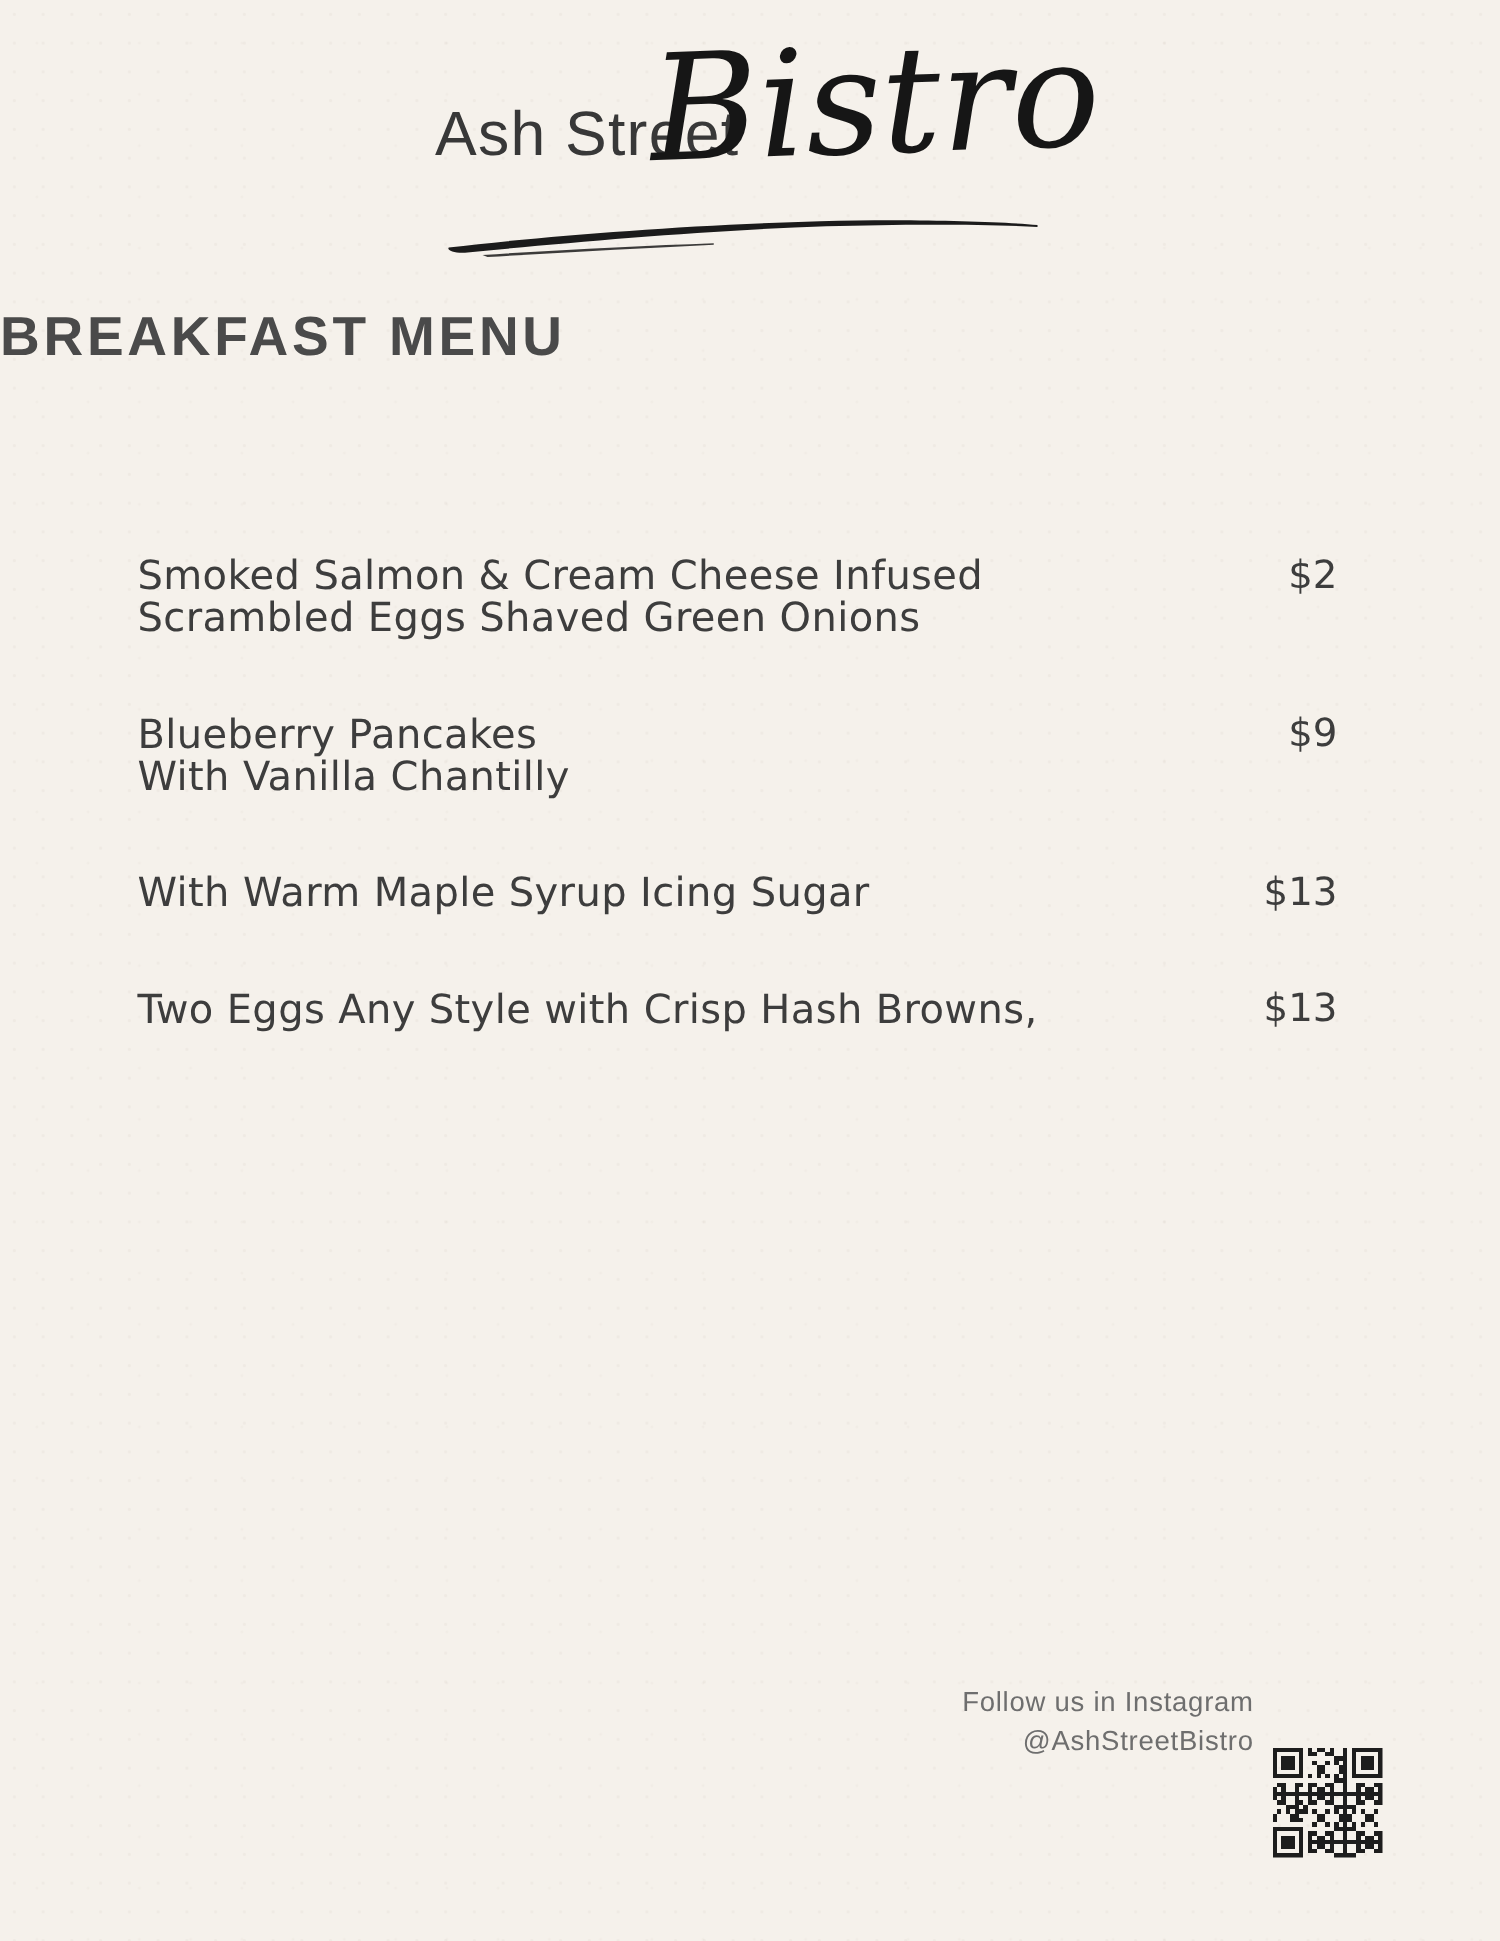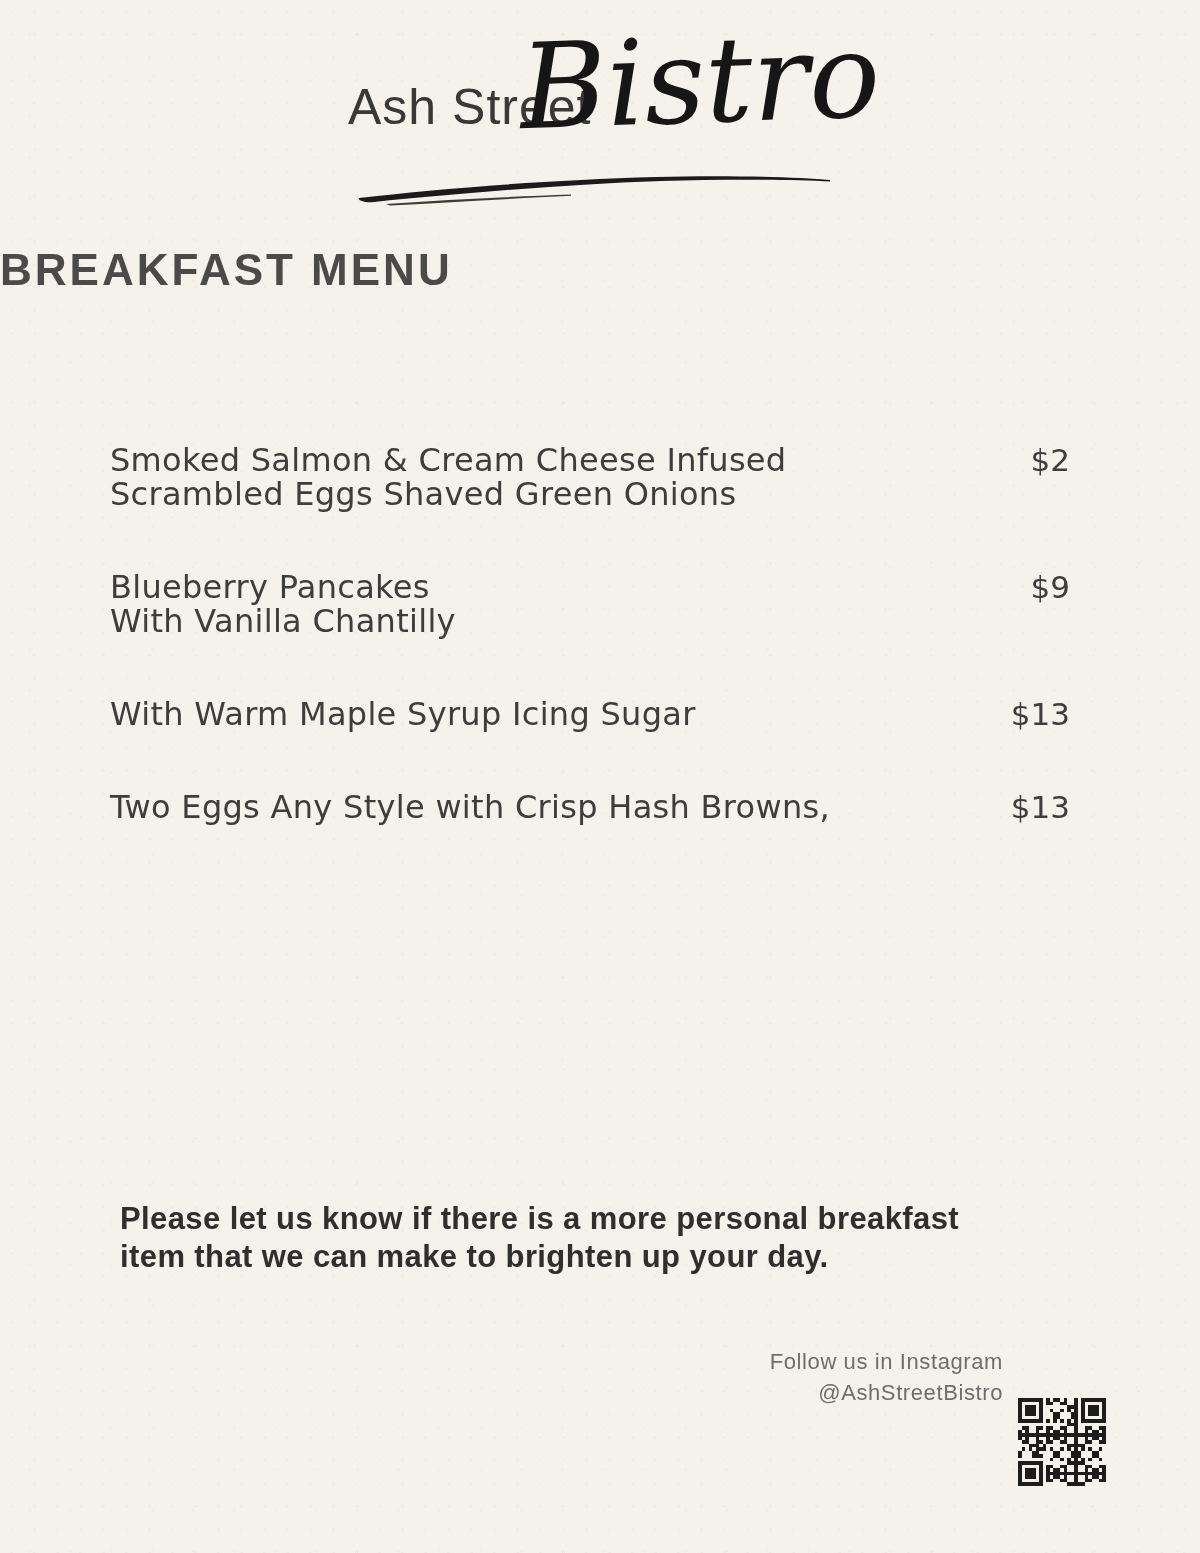--- a/index.html
+++ b/index.html
@@ -131,24 +131,20 @@
       <div class="item-price">$13</div>
     </div>
     <div class="menu-item">
       <div class="item-name">
         <div>Two Eggs Any Style with Crisp Hash Browns,</div>
       </div>
       <div class="item-price">$13</div>
     </div>
   </div>
 
-  <div class="note">
-    <div>Please let us know if there is a more personal breakfast</div>
-    <div>item that we can make to brighten up your day.</div>
-  </div>
 
   <div class="follow">
     <div>Follow us in Instagram</div>
     <div>@AshStreetBistro</div>
   </div>
   <svg class="qr" viewBox="0 0 25 25" shape-rendering="crispEdges" aria-hidden="true">
       <rect x="0" y="0" width="1" height="1" fill="#1d1d1d"></rect>
       <rect x="1" y="0" width="1" height="1" fill="#1d1d1d"></rect>
       <rect x="2" y="0" width="1" height="1" fill="#1d1d1d"></rect>
       <rect x="3" y="0" width="1" height="1" fill="#1d1d1d"></rect>

